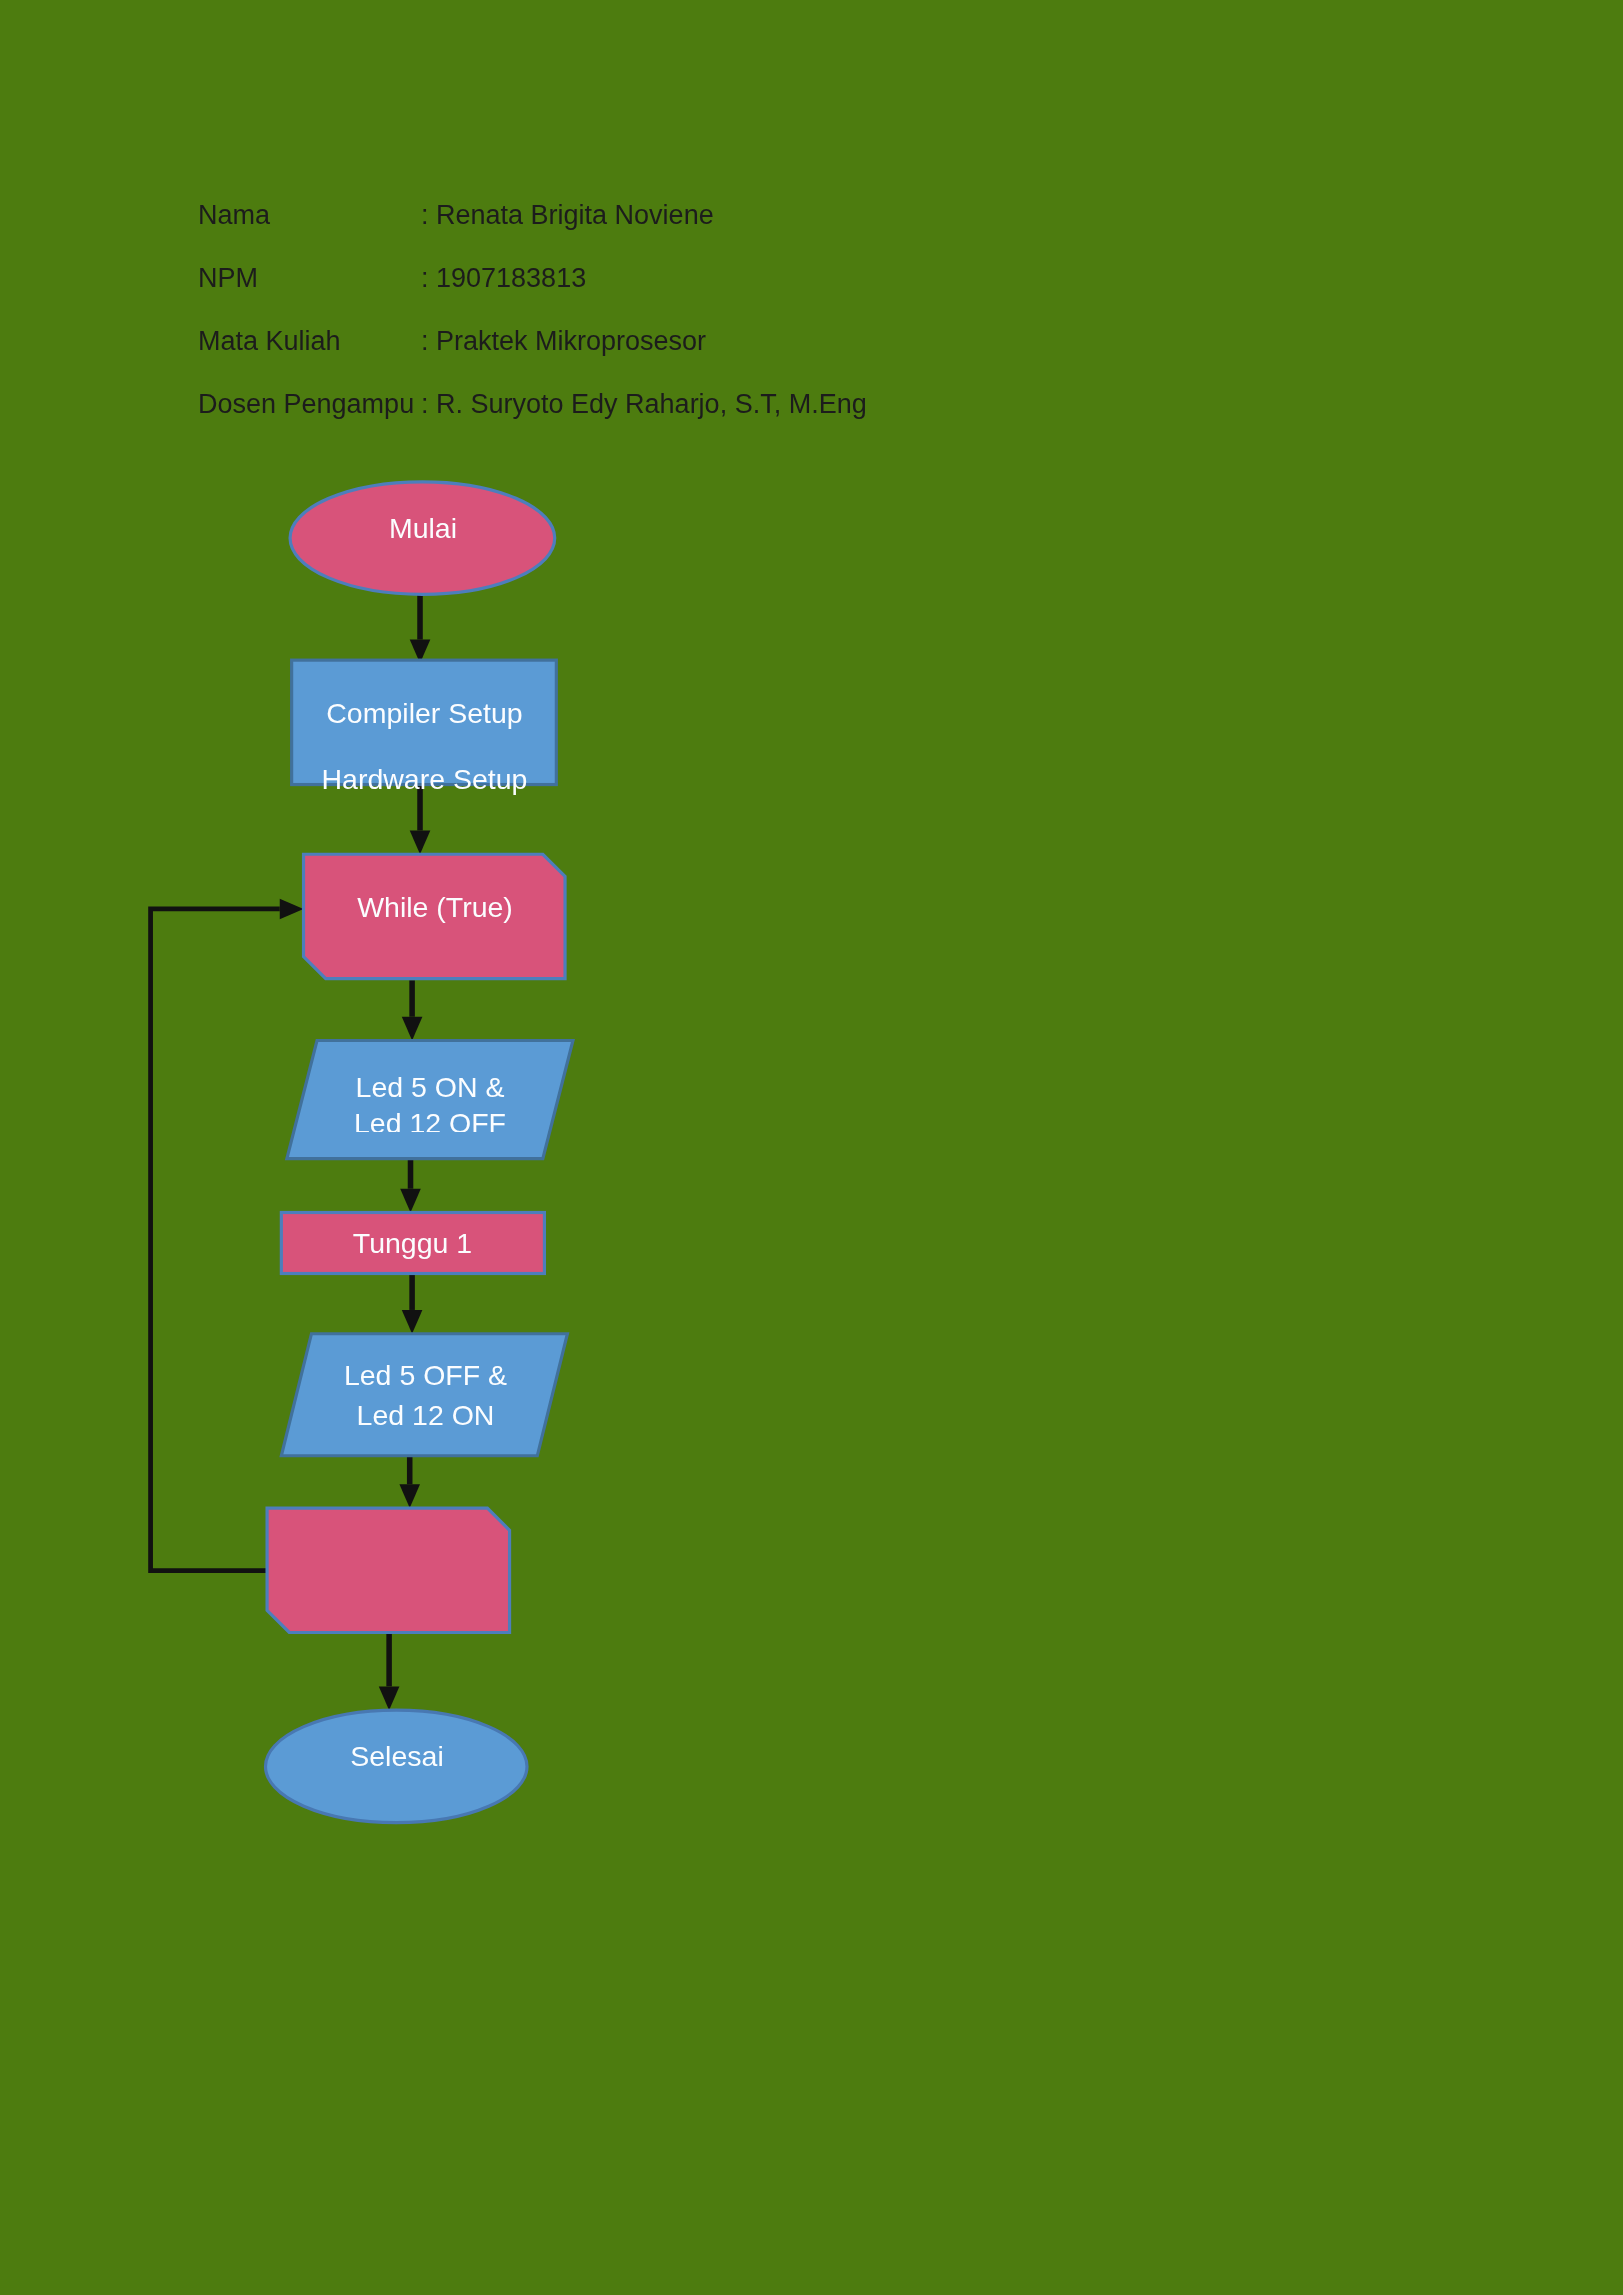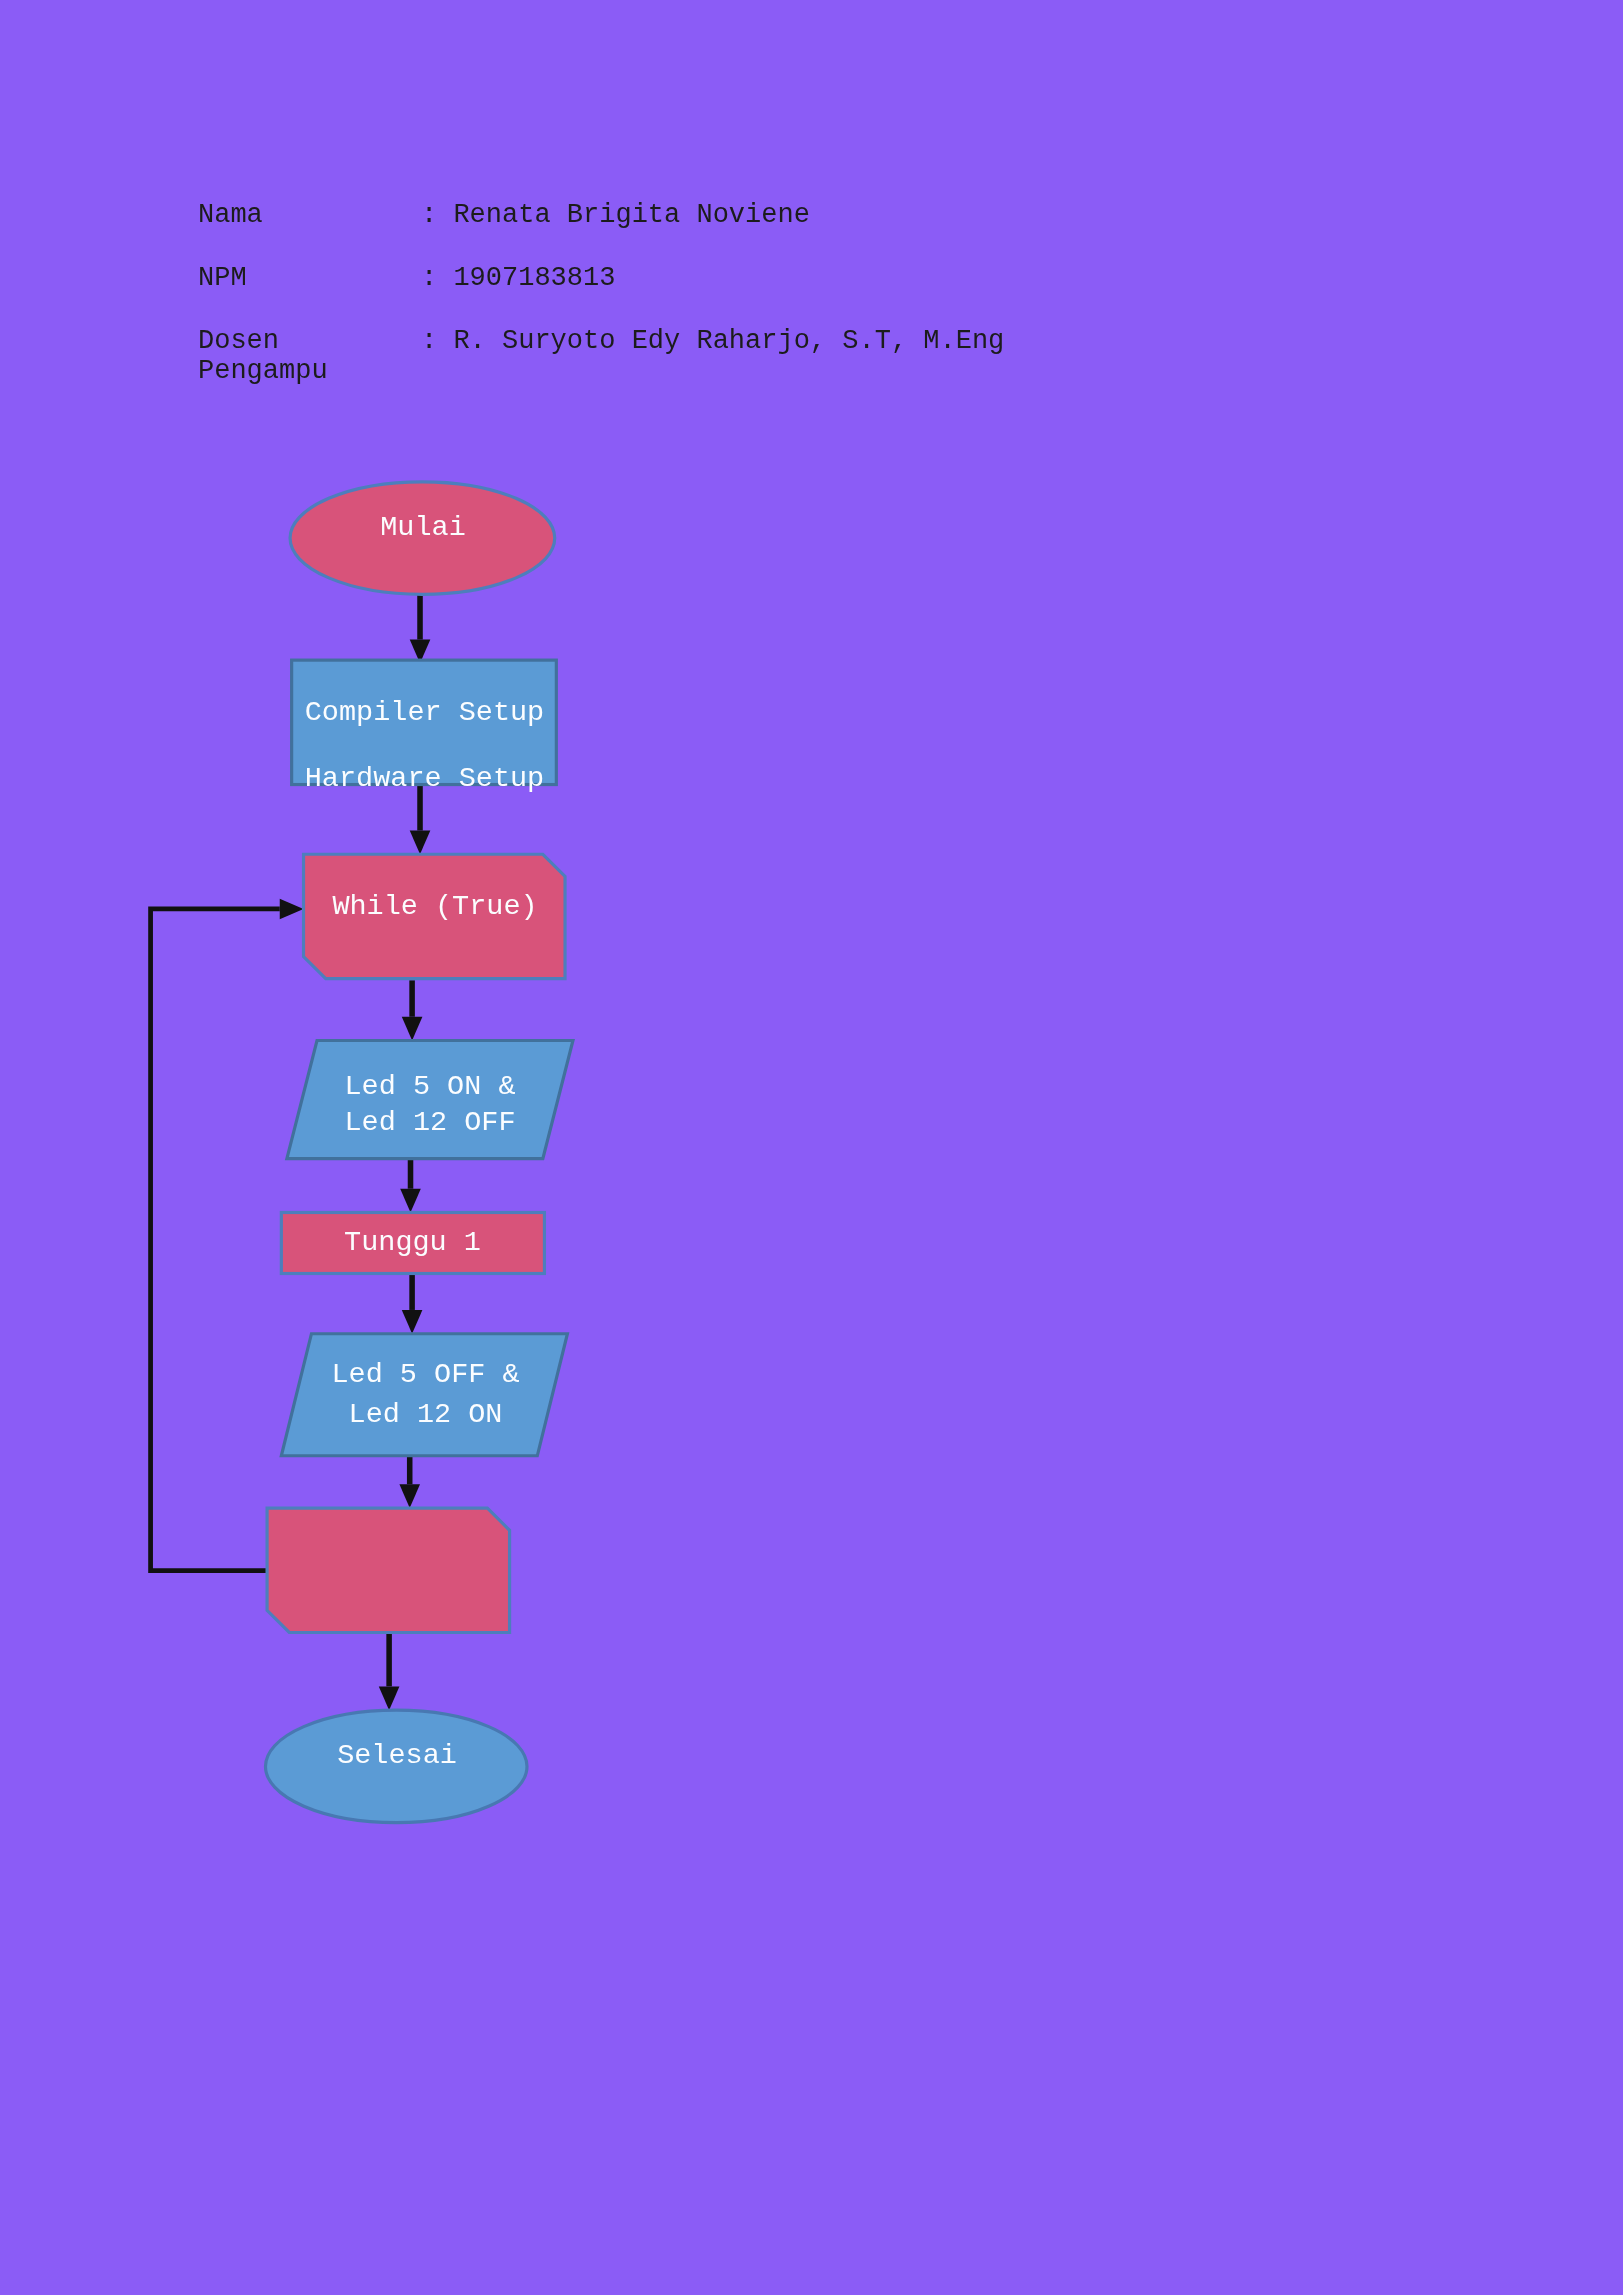--- a/index.html
+++ b/index.html
@@ -1,21 +1,21 @@
 <!DOCTYPE html>
 <html style="--pink-fill: #d8537a; --pink-border: #4d7ebc; --blue-fill: #5b9bd5; --blue-border: #41719c; --ellipse-blue-border: #4878b2; --arrow: #111111; --label-text: #fbfdff;font-size:12.7px"><head>
 <meta charset="utf-8">
 <style>
   html, body { margin: 0; padding: 0; background: #ffffff; }
   .page {
     position: relative;
     width: 1623px;
     height: 2295px;
-    background: #8b5cf6;
-    font-family: Liberation Mono, monospace;
+    background: #4d7c0f;
+    font-family: Liberation Sans, sans-serif;
     overflow: hidden;
   }
 
   
   .student-info {
     position: absolute;
     left: 198px;
     top: 197px;
     color: #1c1c1c;
     font-size: 27px;
@@ -64,20 +64,24 @@
 <div class="page">
 
   <div class="student-info">
     <div class="info-row">
       <span class="info-label">Nama</span>
       <span class="info-value">: Renata Brigita Noviene</span>
     </div>
     <div class="info-row">
       <span class="info-label">NPM</span>
       <span class="info-value">: 1907183813</span>
+    </div>
+    <div class="info-row">
+      <span class="info-label">Mata Kuliah</span>
+      <span class="info-value">: Praktek Mikroprosesor</span>
     </div>
     <div class="info-row">
       <span class="info-label">Dosen Pengampu</span>
       <span class="info-value">: R. Suryoto Edy Raharjo, S.T, M.Eng</span>
     </div>
   </div>
 
   <svg class="flow-svg" width="1623" height="2295" viewBox="0 0 2048 2896">
 
     <line class="connector" x1="530" y1="750" x2="530" y2="807"></line>

